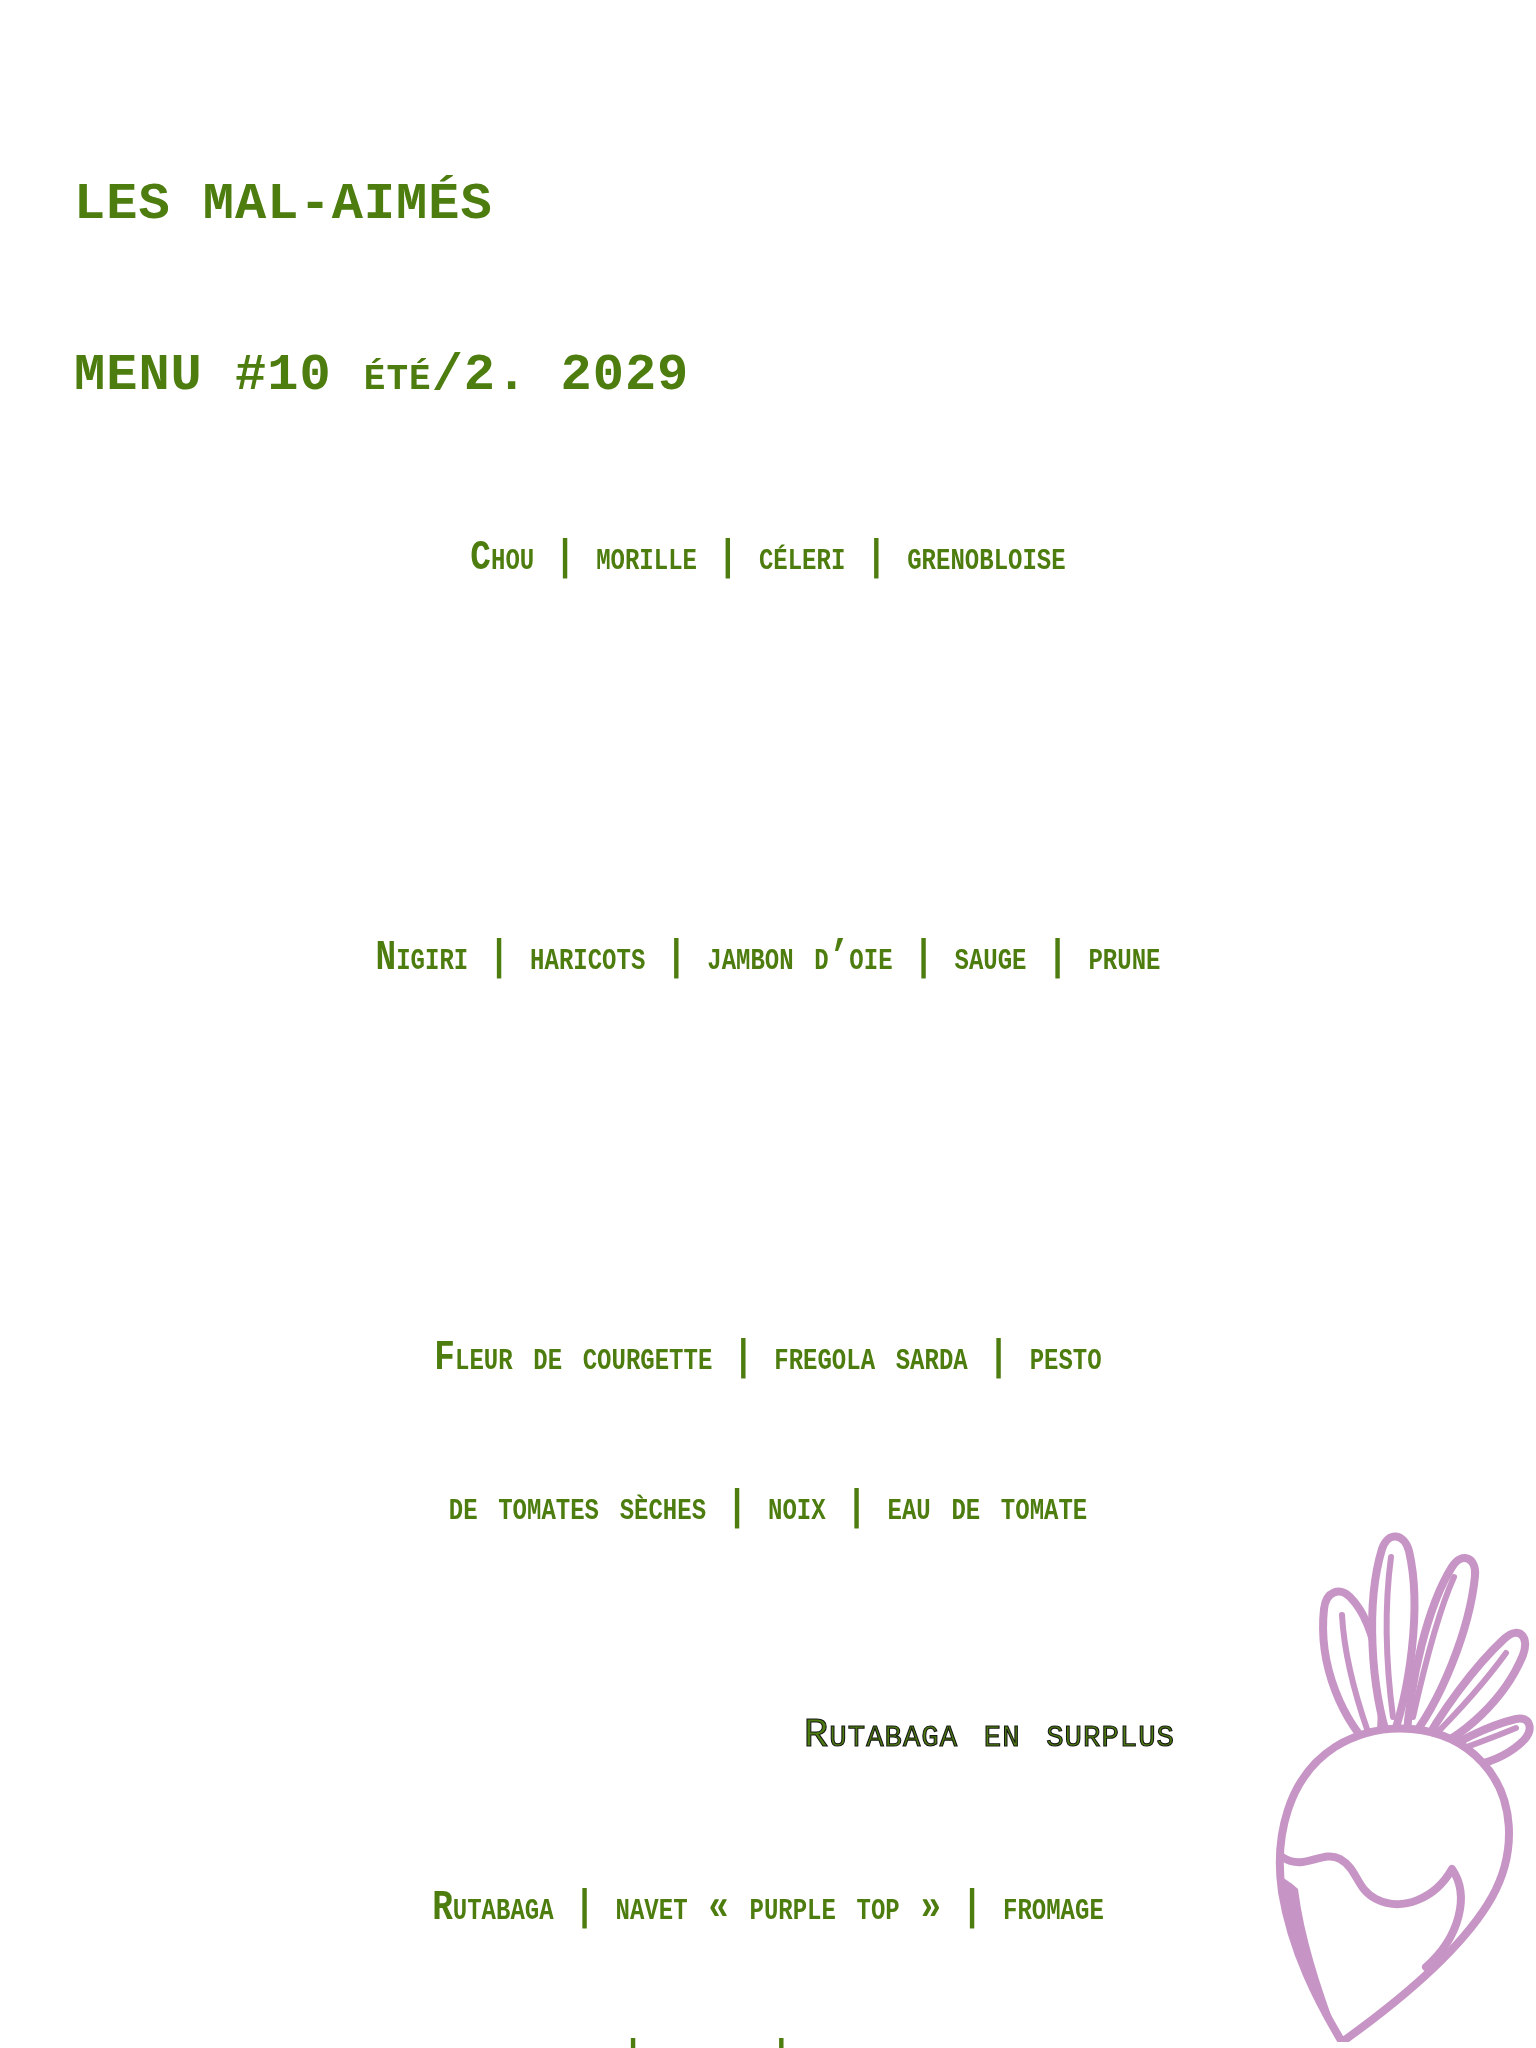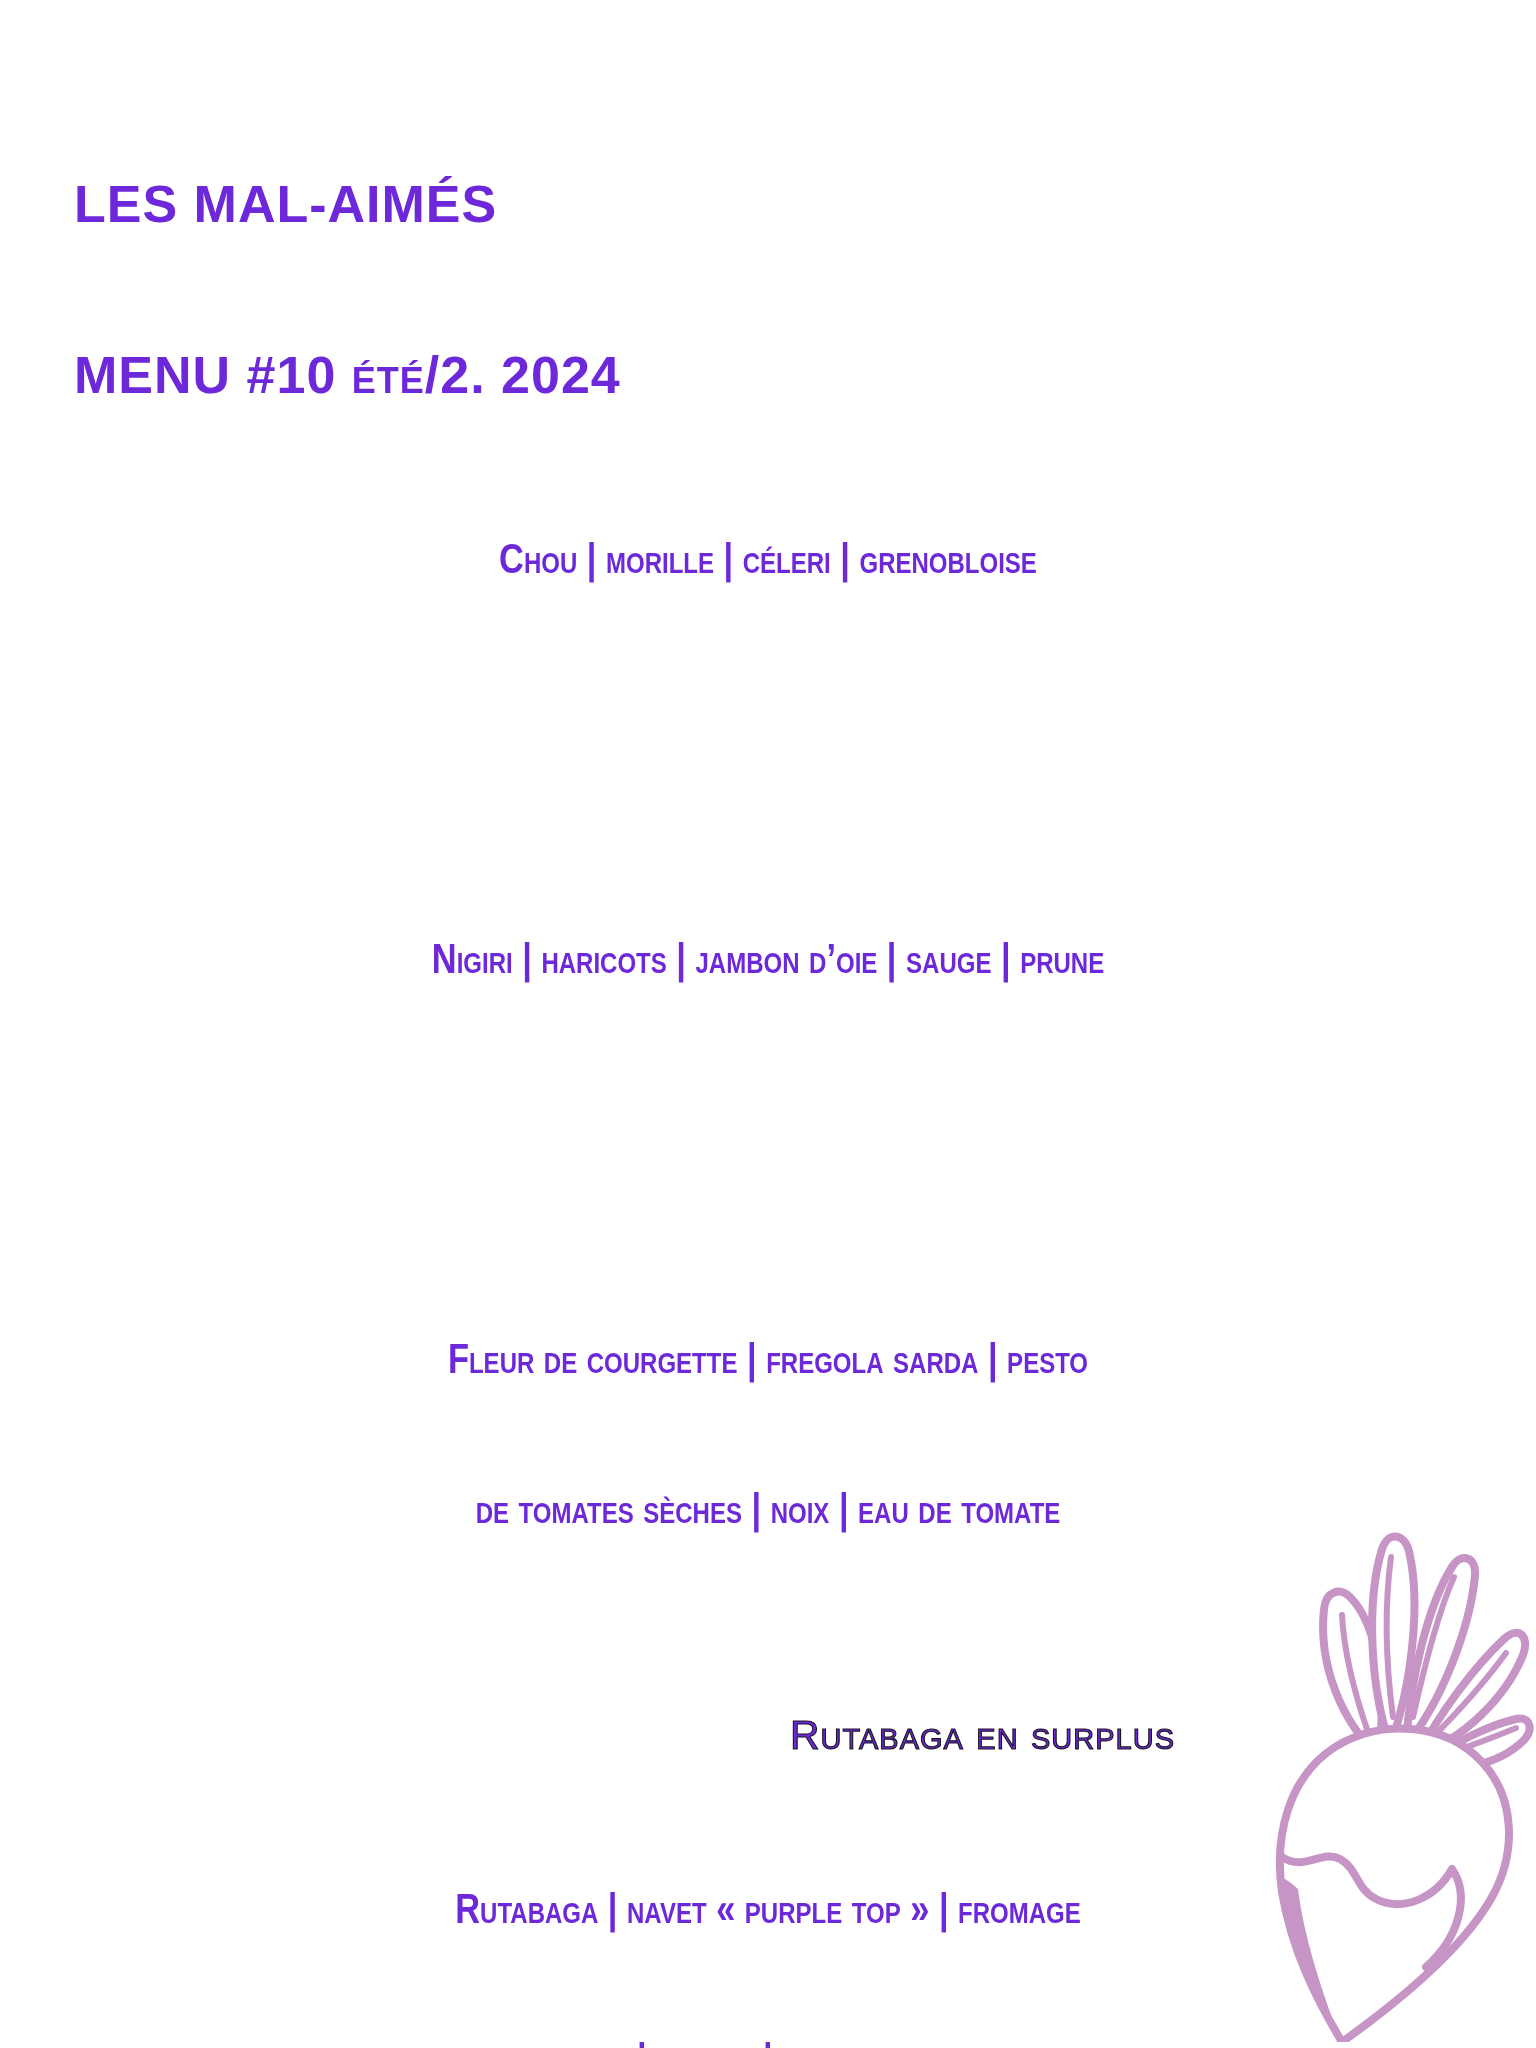--- a/index.html
+++ b/index.html
@@ -2,22 +2,22 @@
 <html><head>
 <meta charset="utf-8">
 <style>
   html,body{margin:0;padding:0;background:#ffffff;}
   .page{
     position:relative;
     width:1536px;
     height:2048px;
     background:#ffffff;
     overflow:hidden;
-    font-family:Liberation Sans, sans-serif;
-    color:#6d28d9;
+    font-family:Liberation Mono, monospace;
+    color:#4d7c0f;
   }
   
   .header{
     position:absolute;
     left:74px;
     top:62px;
     font-weight:700;
     font-size:52px;
     line-height:57px;
     letter-spacing:1px;
@@ -61,21 +61,21 @@
     top:1497px;
   }
 </style>
 </head>
 <body>
 
 <div class="page">
 
   <header class="header">
     <div>LES MAL-AIMÉS</div>
-    <div>MENU #10 été/2. 2024</div>
+    <div>MENU #10 été/2. 2029</div>
   </header>
 
   <main class="menu">
     <div class="item">
       <div>Chou | morille | céleri | grenobloise</div>
     </div>
     <div class="item">
       <div>Nigiri | haricots | jambon d’oie | sauge | prune</div>
     </div>
     <div class="item">

